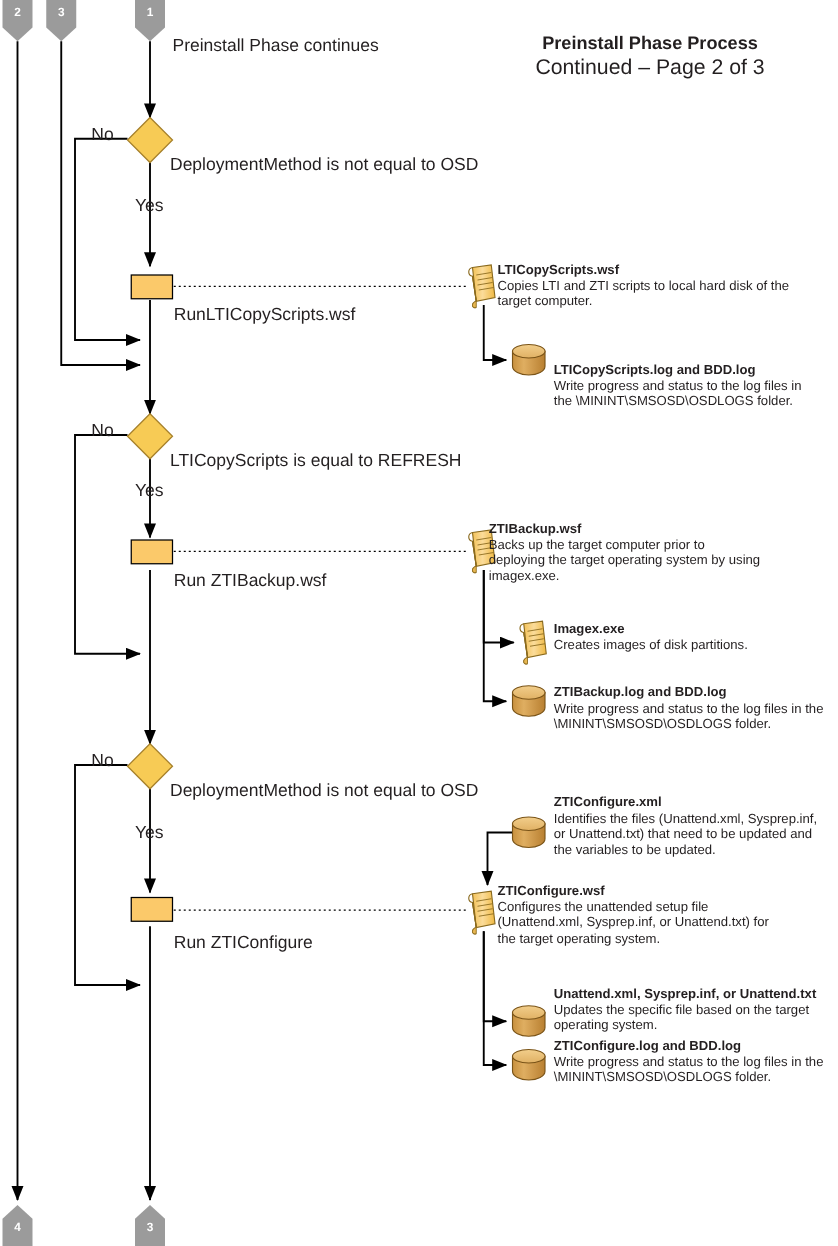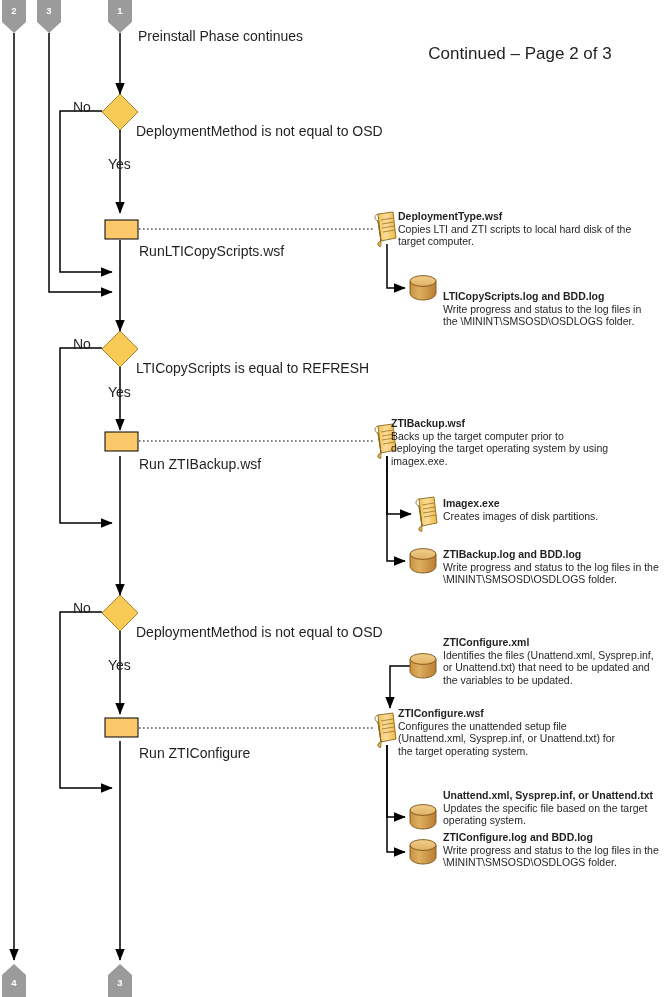--- a/index.html
+++ b/index.html
@@ -225,20 +225,21 @@
     <g>
       <path d="M410,810 L436,810 L436,822 C436,826 430,829 423,829 C416,829 410,826 410,822 Z" fill="url(#dbside)" stroke="#7A5418" stroke-width="0.9"></path>
       <ellipse cx="423" cy="810" rx="13" ry="5.4" fill="url(#dbtop)" stroke="#7A5418" stroke-width="0.9"></ellipse>
     </g>
     <g>
       <path d="M410,845 L436,845 L436,857 C436,861 430,864 423,864 C416,864 410,861 410,857 Z" fill="url(#dbside)" stroke="#7A5418" stroke-width="0.9"></path>
       <ellipse cx="423" cy="845" rx="13" ry="5.4" fill="url(#dbtop)" stroke="#7A5418" stroke-width="0.9"></ellipse>
     </g>
   </svg>
 
+  <div class="title-main" style="left:385px; top:27px; width:270px;">Preinstall Phase Process</div>
   <div class="title-sub" style="left:385px; top:44px; width:270px;">Continued – Page 2 of 3</div>
 
   <div class="conn-label" style="left:1px; top:5px;">2</div>
   <div class="conn-label" style="left:36px; top:5px;">3</div>
   <div class="conn-label" style="left:107px; top:5px;">1</div>
 
   <div class="conn-label" style="left:1px; top:977px;">4</div>
   <div class="conn-label" style="left:107px; top:977px;">3</div>
 
   <div class="txt" style="left:138px; top:30px;">Preinstall Phase continues</div>
@@ -255,21 +256,21 @@
 
   <div class="txt" style="left:139px; top:458px;">Run ZTIBackup.wsf</div>
 
   <div class="txt" style="left:73px; top:602px;">No</div>
   <div class="txt" style="left:136px; top:626px;">DeploymentMethod is not equal to OSD</div>
   <div class="txt" style="left:108px; top:659px;">Yes</div>
 
   <div class="txt" style="left:139px; top:747px;">Run ZTIConfigure</div>
 
   <div class="ann-block" style="left:398px; top:210px; width:258px;">
-    <div class="ann-title">DeploymentType.wsf</div>
+    <div class="ann-title">LTICopyScripts.wsf</div>
     <div class="ann-body">Copies LTI and ZTI scripts to local hard disk of the target computer.</div>
   </div>
   <div class="ann-block" style="left:443px; top:268px; width:215px;margin-top:22px;">
     <div class="ann-title">LTICopyScripts.log and BDD.log</div>
     <div class="ann-body">Write progress and status to the log files in the \MININT\SMSOSD\OSDLOGS folder.</div>
   </div>
 
   <div class="ann-block" style="left:391px; top:417px; width:220px;">
     <div class="ann-title">ZTIBackup.wsf</div>
     <div class="ann-body">Backs up the target computer prior to deploying the target operating system by using imagex.exe.</div>

